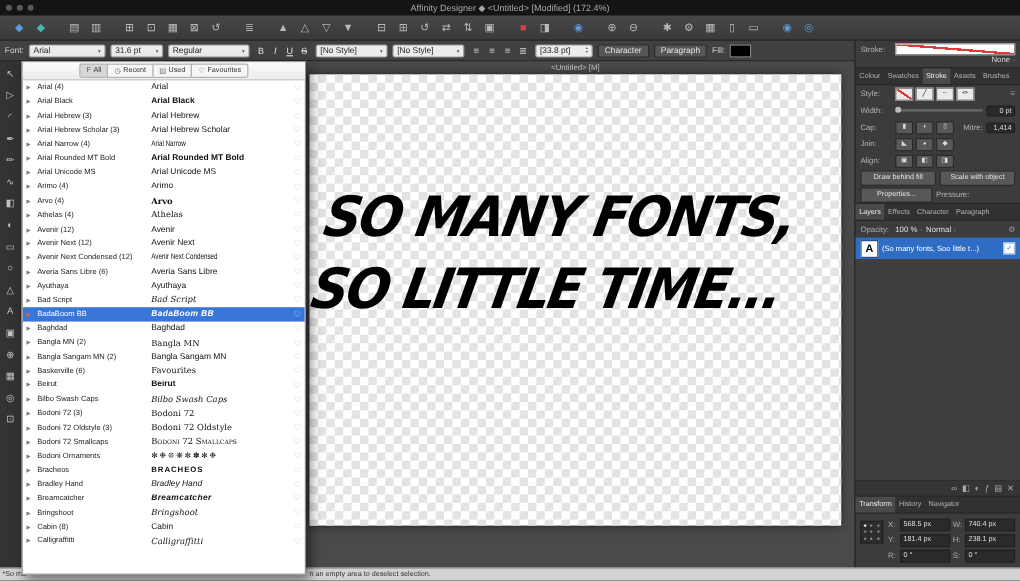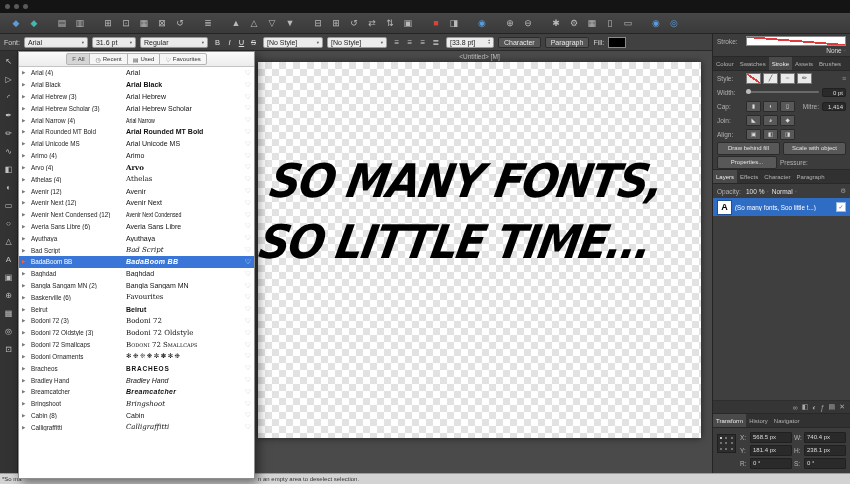--- a/index.html
+++ b/index.html
@@ -142,20 +142,21 @@
 </style>
 </head>
 <body>
 
 <div class="titlebar">
   <div class="traffic">
     <span class="dot"></span>
     <span class="dot"></span>
     <span class="dot"></span>
   </div>
+  <div class="title">Affinity Designer  ◆  &lt;Untitled&gt; [Modified] (172.4%)</div>
 </div>
 
 <div class="toolbar" id="toolbar">
     <div class="tb-group">
       <div class="tb-icon c-blue">◆</div>
       <div class="tb-icon c-teal">◆</div>
     </div>
     <div class="tb-group">
       <div class="tb-icon">▤</div>
       <div class="tb-icon">▥</div>
@@ -555,34 +556,46 @@
         <span class="heart">♡</span>
       </div>
       <div class="font-row">
         <span class="tri">▶</span>
         <span class="fname">Baghdad</span>
         <span class="fprev">Baghdad</span>
         <span class="heart">♡</span>
       </div>
       <div class="font-row">
         <span class="tri">▶</span>
+        <span class="fname">Bangla MN (2)</span>
+        <span class="fprev serif">Bangla MN</span>
+        <span class="heart">♡</span>
+      </div>
+      <div class="font-row">
+        <span class="tri">▶</span>
         <span class="fname">Bangla Sangam MN (2)</span>
         <span class="fprev">Bangla Sangam MN</span>
         <span class="heart">♡</span>
       </div>
       <div class="font-row">
         <span class="tri">▶</span>
         <span class="fname">Baskerville (6)</span>
         <span class="fprev serif">Favourites</span>
         <span class="heart">♡</span>
       </div>
       <div class="font-row">
         <span class="tri">▶</span>
         <span class="fname">Beirut</span>
         <span class="fprev bold">Beirut</span>
+        <span class="heart">♡</span>
+      </div>
+      <div class="font-row">
+        <span class="tri">▶</span>
+        <span class="fname">Bilbo Swash Caps</span>
+        <span class="fprev script">Bilbo Swash Caps</span>
         <span class="heart">♡</span>
       </div>
       <div class="font-row">
         <span class="tri">▶</span>
         <span class="fname">Bodoni 72 (3)</span>
         <span class="fprev serif">Bodoni 72</span>
         <span class="heart">♡</span>
       </div>
       <div class="font-row">
         <span class="tri">▶</span>

